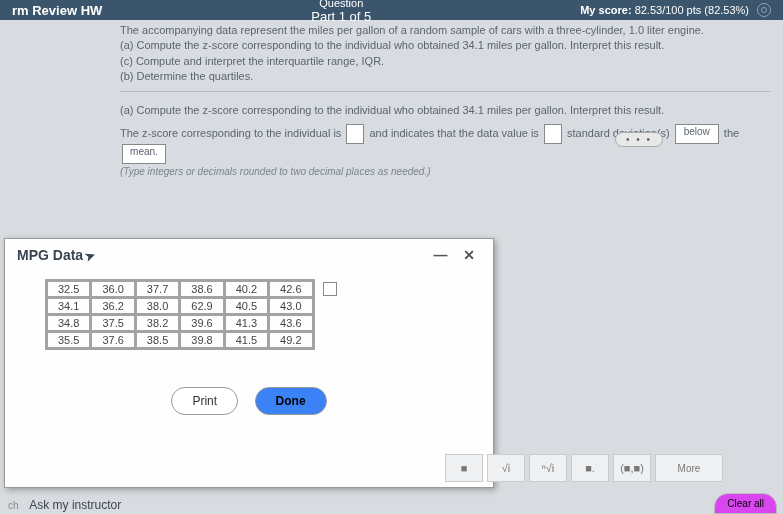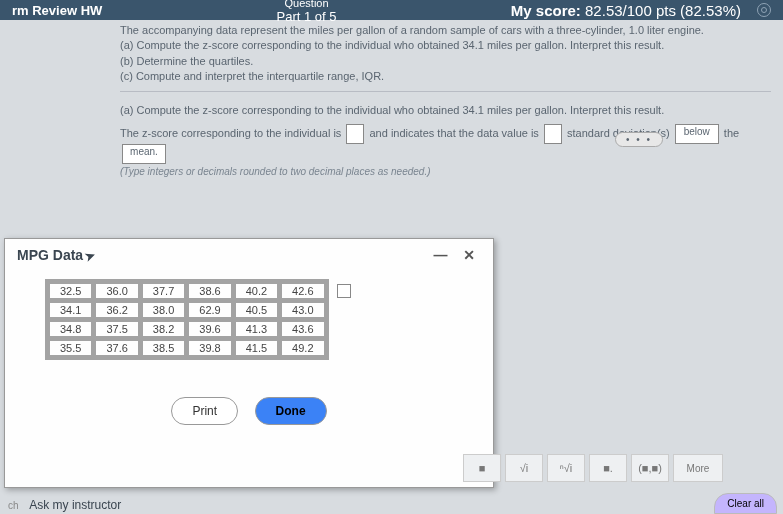--- a/index.html
+++ b/index.html
@@ -1,51 +1,51 @@
 <!DOCTYPE html>
 <html><head>
 <meta charset="utf-8">
 <style>
 * { box-sizing: border-box; margin: 0; padding: 0; font-family: Arial, sans-serif; }
 body { background: #d8dce0; width: 783px; height: 514px; overflow: hidden; position: relative; }
 .header { background: #3a556c; color: #fff; display: flex; justify-content: space-between; align-items: center; padding: 6px 12px; height: 20px; font-size: 12px; }
 .header-left { font-weight: bold; font-size: 13px; }
 .header-center { text-align: center; font-size: 11px; }
-.header-right { font-size: 15px; display:flex; align-items:center; gap:16px;}
+.header-right { font-size: 11px; display:flex; align-items:center; gap:8px;}
 .gear { width:14px; height:14px; border:1.5px solid #8fa3b5; border-radius:50%; position:relative;}
 .gear::before{content:"";position:absolute;inset:3px;border:1px solid #8fa3b5;border-radius:50%;}
 .content { padding: 3px 12px 8px 40px; font-size: 11px; color: #5a6570; position: relative; }
 .intro { margin-left: 80px; margin-bottom: 6px; line-height: 1.4; }
 .intro .sub { margin-left: 0; }
 .tableicon { display:inline-block; width:14px; height:12px; background:#0066cc; vertical-align:middle; margin-right:4px; border-radius:2px; position:relative;}
 .tableicon::before{content:"";position:absolute;inset:2px;background:repeating-linear-gradient(#fff,#fff 1px,#0066cc 1px,#0066cc 2px);}
 .hr { border:none; border-top:1px solid #b8bcc4; margin: 6px 0 10px 80px; position:relative;}
 .ellbtn { position:absolute; right:120px; top:112px; padding:1px 10px; border:1px solid #aaa; border-radius:10px; font-size:10px; letter-spacing:2px; background:#e8e8e8;}
 .qa { margin-left: 80px; line-height:1.5; }
 .box { display:inline-block; border:1px solid #888; min-width:18px; height:20px; vertical-align:middle; margin:0 2px; background:#fff;}
 .box.wide { min-width:44px; padding:0 3px; text-align:center; font-size:10px; line-height:14px;}
 .italic { font-style: italic; color:#7a8590; font-size:10px;}
 .modal { position:absolute; left:4px; top:238px; width:490px; height:250px; background:#fefefe; border:1px solid #999; box-shadow:2px 2px 6px rgba(0,0,0,0.3); }
 .modal-head { display:flex; justify-content:space-between; padding:8px 12px; font-size:14px; font-weight:bold; color:#3a4550;}
 .modal-close { font-size:14px; color:#555; letter-spacing:6px; cursor:pointer;}
 .cursor { display:inline-block; transform:rotate(-20deg); font-size:12px; margin-left:2px;}
 .datatable { margin: 8px 0 0 40px; border-collapse:collapse; font-size:11px; color:#444;}
-.datatable td { border:5px solid #a3a3a3; padding:1px 10px; text-align:center; }
+.datatable td { border:3px solid #a3a3a3; padding:1px 10px; text-align:center; }
 .copyicon { display:inline-block; vertical-align:middle; margin-left:6px; width:12px; height:12px; border:1px solid #888; position:relative;}
 .copyicon::after{content:"";position:absolute;top:-3px;left:-3px;width:12px;height:12px;border:1px solid #888;background:#fff;}
 .modal-btns { margin-top:24px; text-align:center;}
 .btn { display:inline-block; padding:6px 20px; border:1px solid #999; border-radius:18px; font-size:12px; margin:13px 6px; cursor:pointer;}
 .btn.print { background:#fff; color:#333;}
 .btn.done { background:#3b82f6; color:#000; font-weight:bold;}
 .toolbar { position:absolute; right:60px; bottom:32px; display:flex; gap:4px;}
 .tool { width:38px; height:28px; background:#eef0f2; border:1px solid #ccc; display:flex; align-items:center; justify-content:center; font-size:11px; color:#777;}
-.tool.more { width:50px; font-size:10px;}
+.tool.more { width:68px; font-size:10px;}
 .footer { position:absolute; bottom:2px; left:8px; font-size:12px; color:#3a4550;}
 .footer .ch{ font-size:10px; color:#888; margin-right:8px;}
-.clearbtn { position:absolute; right:6px; bottom:0px; padding:4px 12px; border:1px solid #bbb; border-radius:14px 14px 0 0; font-size:10px; background:#c4b5fd;}
+.clearbtn { position:absolute; right:6px; bottom:0px; padding:4px 12px; border:1px solid #bbb; border-radius:14px 14px 0 0; font-size:10px; background:#d946ef;}
 </style>
 </head>
 <body>
 
 <div class="header">
   <div class="header-left">rm Review HW</div>
   <div class="header-center">
     <div>Question</div>
     <div style="font-size:13px;">Part 1 of 5</div>
   </div>
@@ -53,22 +53,22 @@
     <span><b>My score:</b> <span>82.53/100 pts (82.53%)</span></span>
     <span class="gear"></span>
   </div>
 </div>
 
 <div class="content">
 
   <div class="intro">
     <div>The accompanying data represent the miles per gallon of a random sample of cars with a three-cylinder, 1.0 liter engine.</div>
     <div class="sub">(a) Compute the z-score corresponding to the individual who obtained 34.1 miles per gallon. Interpret this result.</div>
+    <div class="sub">(c) Compute and interpret the interquartile range, IQR.</div>
     <div class="sub">(b) Determine the quartiles.</div>
-    <div class="sub">(c) Compute and interpret the interquartile range, IQR.</div>
   </div>
 
   <hr class="hr">
   <div class="ellbtn">• • •</div>
 
   <div class="qa">
     <div>(a) Compute the z-score corresponding to the individual who obtained 34.1 miles per gallon. Interpret this result.</div>
     <div style="margin-top:6px;">
       <span>The z-score corresponding to the individual is </span>
       <span class="box"></span>

